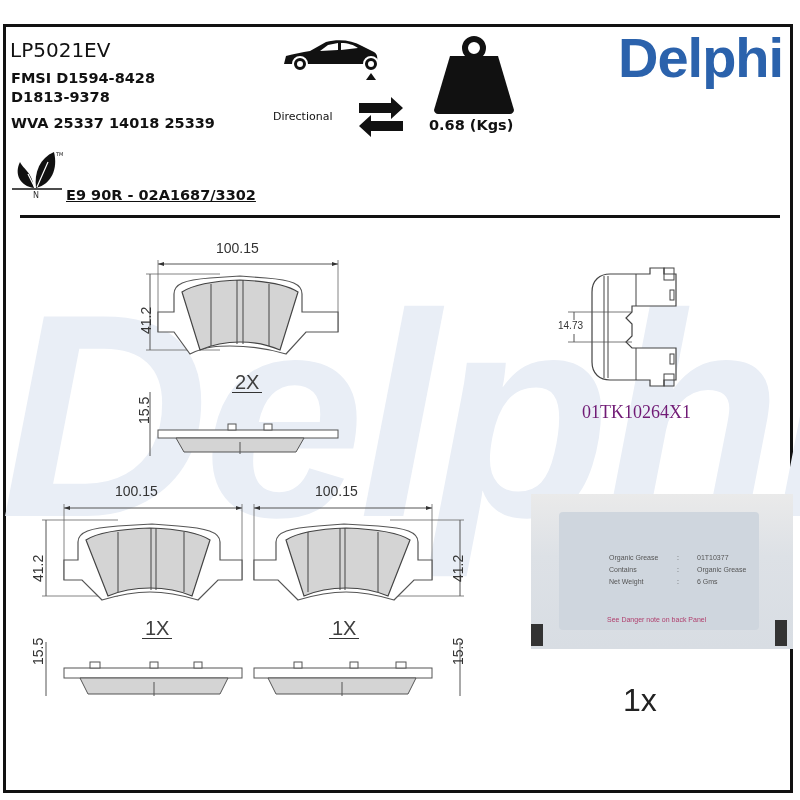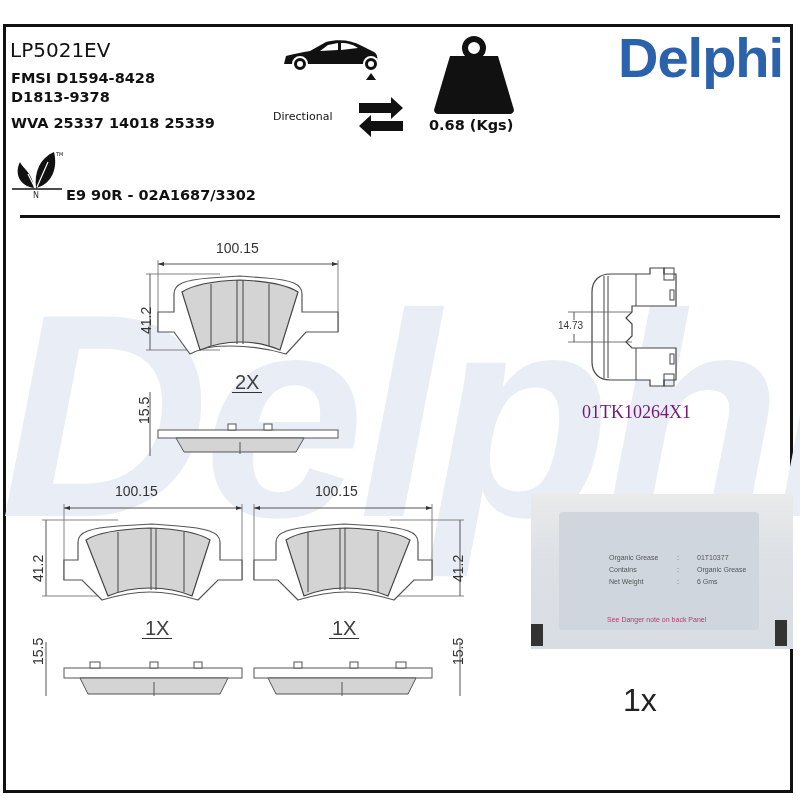--- a/index.html
+++ b/index.html
@@ -3,21 +3,21 @@
 <meta charset="utf-8">
 <style>
   html, body { margin:0; padding:0; background:#ffffff; }
   body { width:800px; height:800px; position:relative; overflow:hidden; font-family:"DejaVu Sans", sans-serif; color:#111; }
   .frame { position:absolute; left:3px; top:24px; width:790px; height:769px; border:3px solid #111; box-sizing:border-box; background:#fff; }
   .abs { position:absolute; }
   .watermark { position:absolute; left:0; top:270px; font-family:"Liberation Sans", sans-serif; font-weight:bold; font-style:italic; font-size:290px; line-height:1; color:#e9eef6; letter-spacing:-6px; z-index:0; white-space:nowrap; }
   .hdr-part { left:10px; top:38px; font-size:20px; font-weight:normal; }
   .hdr-line { left:11px; font-size:14.5px; font-weight:bold; }
   .eco { left:10px; top:148px; width:56px; height:52px; }
-  .ecode { left:66px; top:187px; font-size:14.5px; font-weight:bold; }
+  .ecode { left:66px; top:187px; font-size:14.5px; font-weight:bold;text-decoration:underline; }
   .divider { left:20px; top:215px; width:760px; height:3px; background:#111; }
   .dir-label { left:273px; top:110px; font-size:11px; }
   .weight-label { left:429px; top:117px; font-size:14.5px; font-weight:bold; }
   .brand { left:618px; top:25px; font-family:"Liberation Sans", sans-serif; font-weight:bold; font-size:56px; color:#2b62ac; letter-spacing:-1px; }
   .dim { font-family:"Liberation Sans", sans-serif; font-size:14px; color:#333; }
   .dim-v { transform:rotate(-90deg); transform-origin:left top; }
   .qty { font-family:"Liberation Sans", sans-serif; font-size:20px; color:#404040; border-bottom:1px solid #333; padding:0 3px; line-height:20px; }
   .clip-label { left:582px; top:402px; font-family:Liberation Serif, serif; font-size:18px; color:#701a75; }
   .grease-photo { left:531px; top:494px; width:262px; height:155px; background:linear-gradient(180deg,#eaeaea 0%,#dde1e6 40%,#d8dde3 100%); }
   .grease-inner { position:absolute; left:28px; top:18px; width:200px; height:118px; background:#cfd6de; border-radius:4px; }

